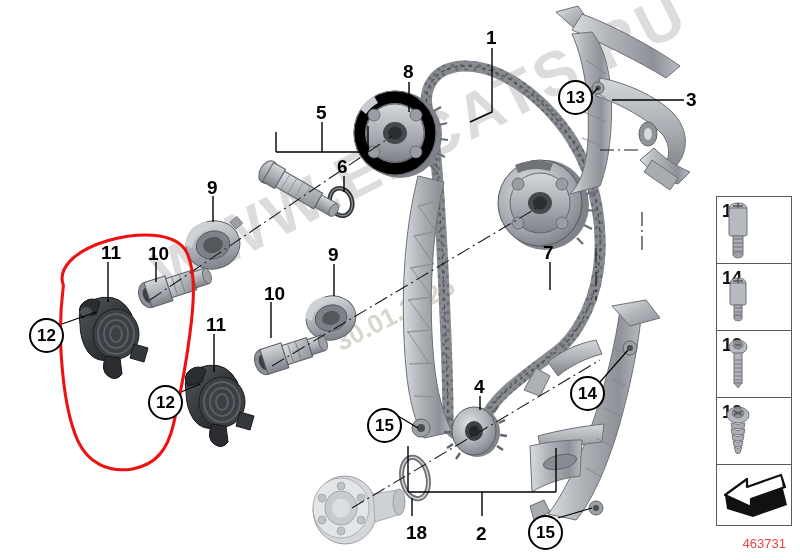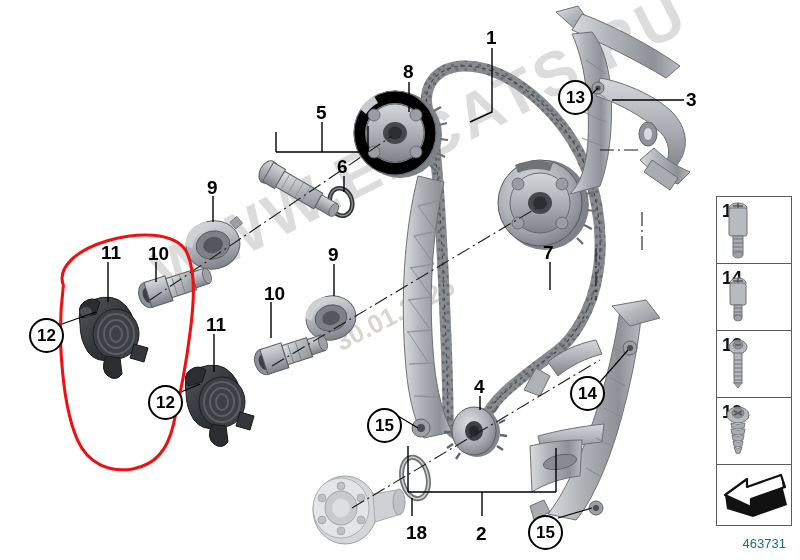--- a/index.html
+++ b/index.html
@@ -27,21 +27,21 @@
            letter-spacing:.4px;font-family:"Liberation Sans",sans-serif;}
 
   
   #legend{position:absolute;right:8px;top:196px;width:76px;}
   .lgbox{border:1.4px solid #5a5a5a;border-bottom:none;height:66px;
          position:relative;background:#fff;}
   .lgbox:last-child{border-bottom:1.4px solid #5a5a5a;}
   .lgnum{position:absolute;left:5px;top:4px;font-weight:700;font-size:18px;color:#111;}
   .lgart{position:absolute;right:6px;top:3px;bottom:3px;width:40px;}
   .lgarrow{height:60px;}
-  #diagid{position:absolute;right:14px;top:536px;font-size:13px;color:#0f766e;
+  #diagid{position:absolute;right:14px;top:536px;font-size:13px;color:#ef4444;
           font-family:"Liberation Sans",sans-serif;}
 
   svg{position:absolute;left:0;top:0;overflow:visible;}
 </style>
 </head>
 <body>
 
 <div id="stage">
 
   <div class="wm wm-main">WWW.ELCATS.RU</div>

